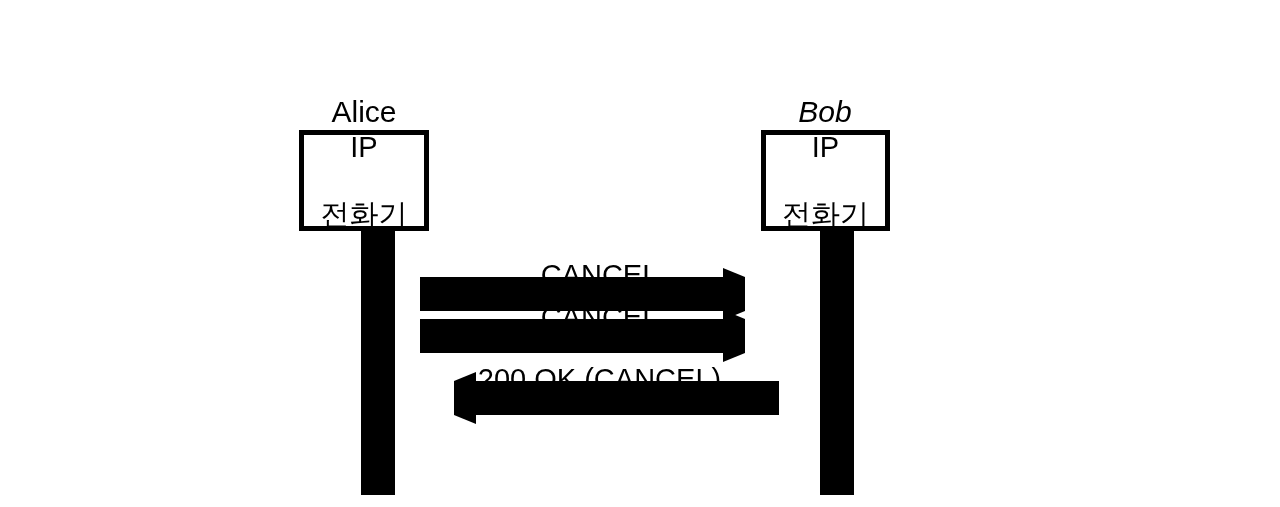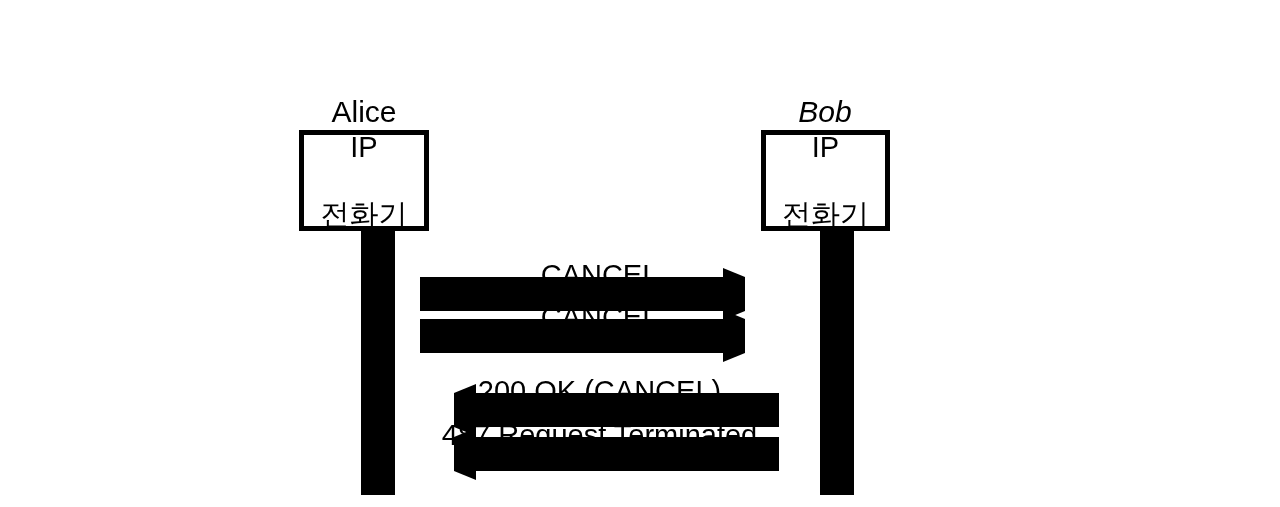--- a/index.html
+++ b/index.html
@@ -130,32 +130,24 @@
 
   <div class="message" style="top:234px">
     <div class="msg-label">CANCEL</div>
     <div class="arrow" data-dir="right">
 
       <span class="shaft"></span>
       <span class="head right"></span>
     </div>
   </div>
 
-  <div class="message" style="top:308px">
+  <div class="message" style="top:296px">
     <div class="msg-label">200 OK (CANCEL)</div>
     <div class="arrow" data-dir="left">
       <span class="head left"></span>
       <span class="shaft"></span>
 
     </div>
   </div>
 
-  <div class="message" style="top:352px">
-    <div class="msg-label">487 Request Terminated</div>
-    <div class="arrow" data-dir="left">
-      <span class="head left"></span>
-      <span class="shaft"></span>
-
-    </div>
-  </div>
 
 
 </div>
 
 </body></html>

